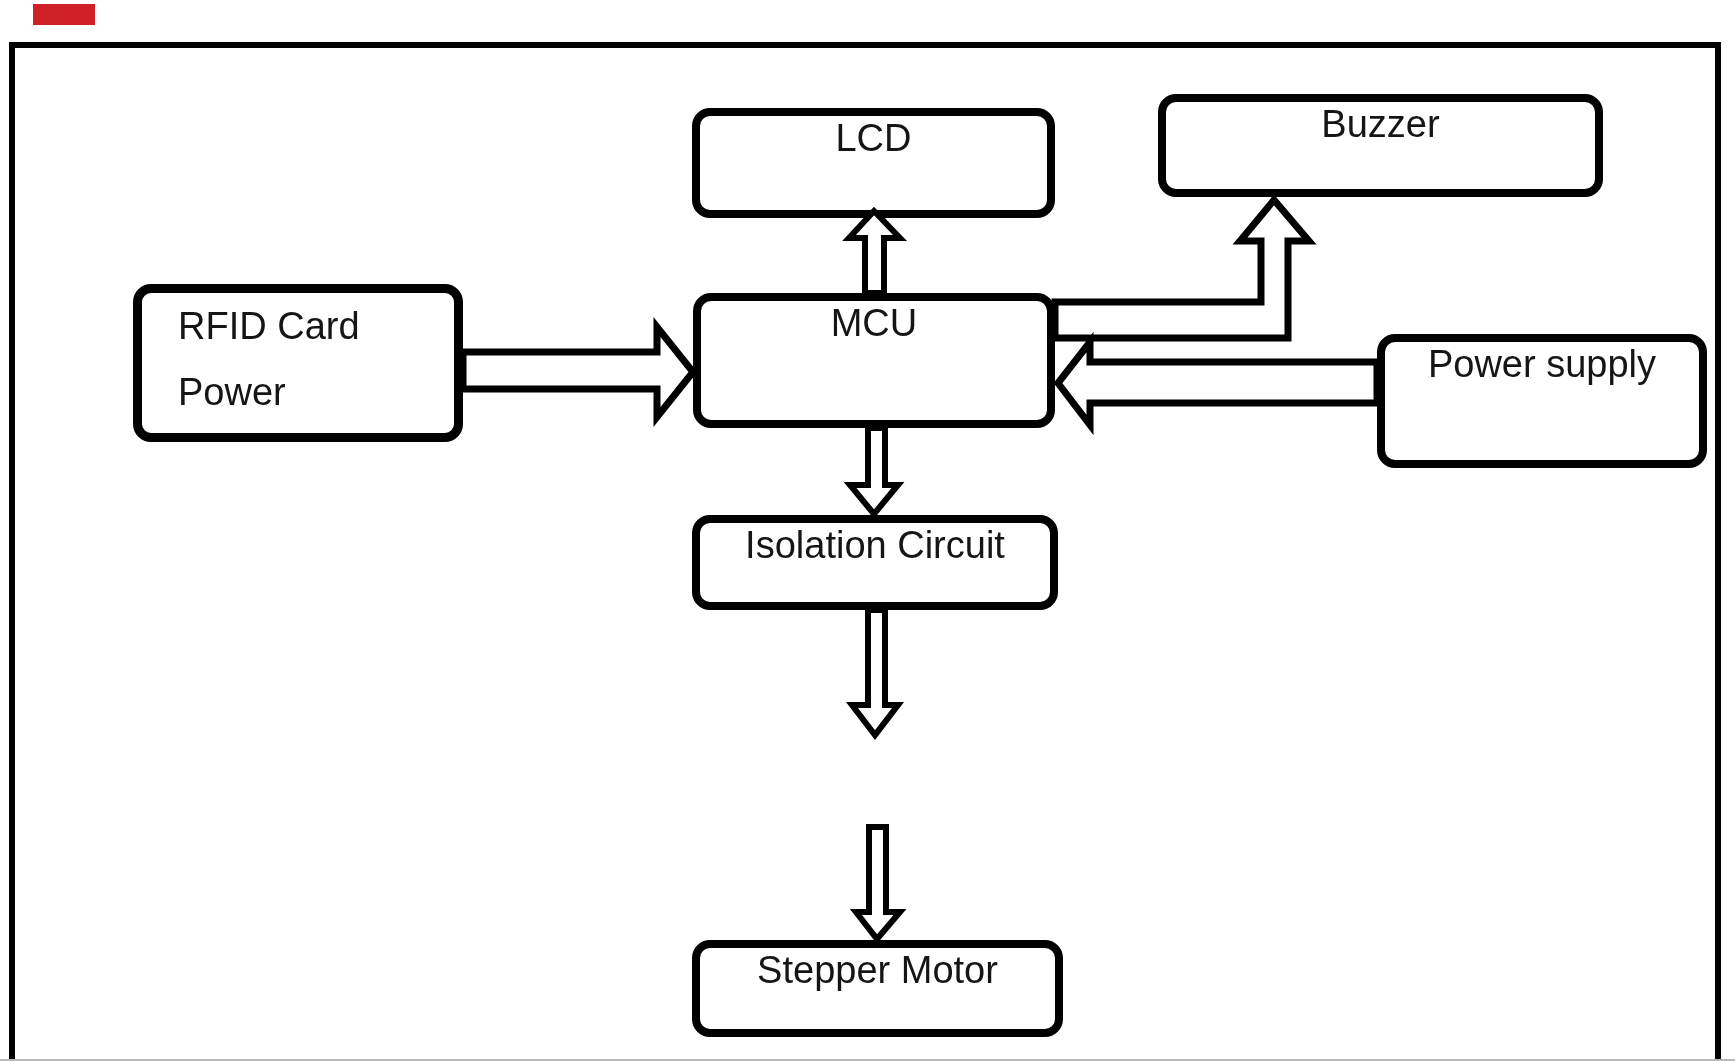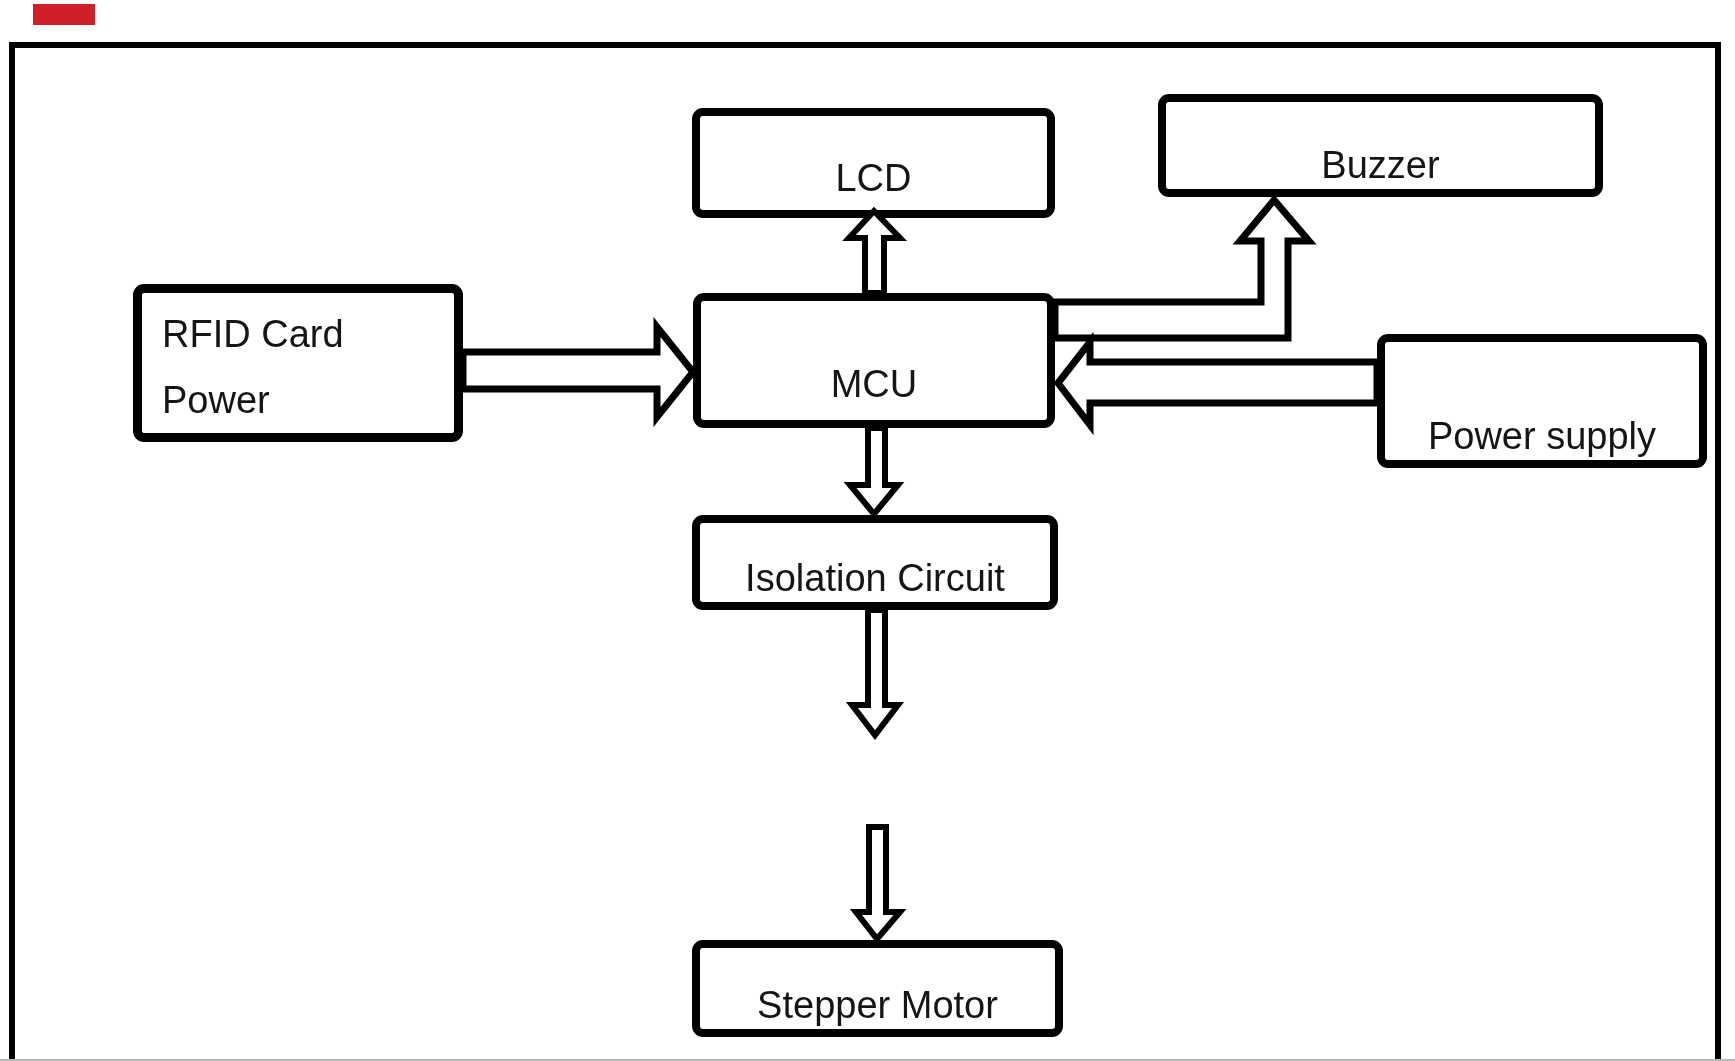--- a/index.html
+++ b/index.html
@@ -8,27 +8,27 @@
     overflow:hidden;font-family:"Liberation Sans", sans-serif;color:#151515;
   }
   .frame{
     position:absolute;left:9px;top:42px;width:1712px;height:1040px;
     border:6px solid #000;border-bottom:none;box-sizing:border-box;
   }
   .red-marker{position:absolute;left:33px;top:4px;width:62px;height:21px;}
   .arrow-layer{position:absolute;left:0;top:0;width:1735px;height:1061px;z-index:3;}
   .box{
     position:absolute;box-sizing:border-box;background:#fff;border:8px solid #000;
-    border-radius:11px;display:flex;align-items:flex-end;justify-content:center;
+    border-radius:18px;display:flex;align-items:flex-start;justify-content:center;
     font-size:38px;line-height:1.2;z-index:2;white-space:nowrap;
   }
   .box-lcd{left:692px;top:108px;width:363px;height:110px;padding-bottom:8px;}
   .box-buzzer{left:1158px;top:94px;width:445px;height:103px;}
   .box-rfid{left:133px;top:284px;width:330px;height:158px;border-width:9px;
-    justify-content:flex-start;padding-left:20px;}
+    justify-content:flex-start;padding-left:36px;}
   .box-rfid .two-line span{display:block;line-height:66px;}
   .box-mcu{left:693px;top:293px;width:362px;height:135px;padding-bottom:12px;}
   .box-power{left:1377px;top:334px;width:330px;height:134px;}
   .box-isolation{left:692px;top:515px;width:366px;height:95px;}
   .box-amplification{left:682px;top:737px;width:398px;height:90px;}
   .box-stepper{left:692px;top:940px;width:371px;height:97px;}
   .bottom-edge{position:absolute;left:0;bottom:0;width:1735px;height:2px;background:#b9b9b9;z-index:1;}
   polygon{fill:#ffffff;stroke:#000000;stroke-linejoin:miter;}
 </style>
 </head>

